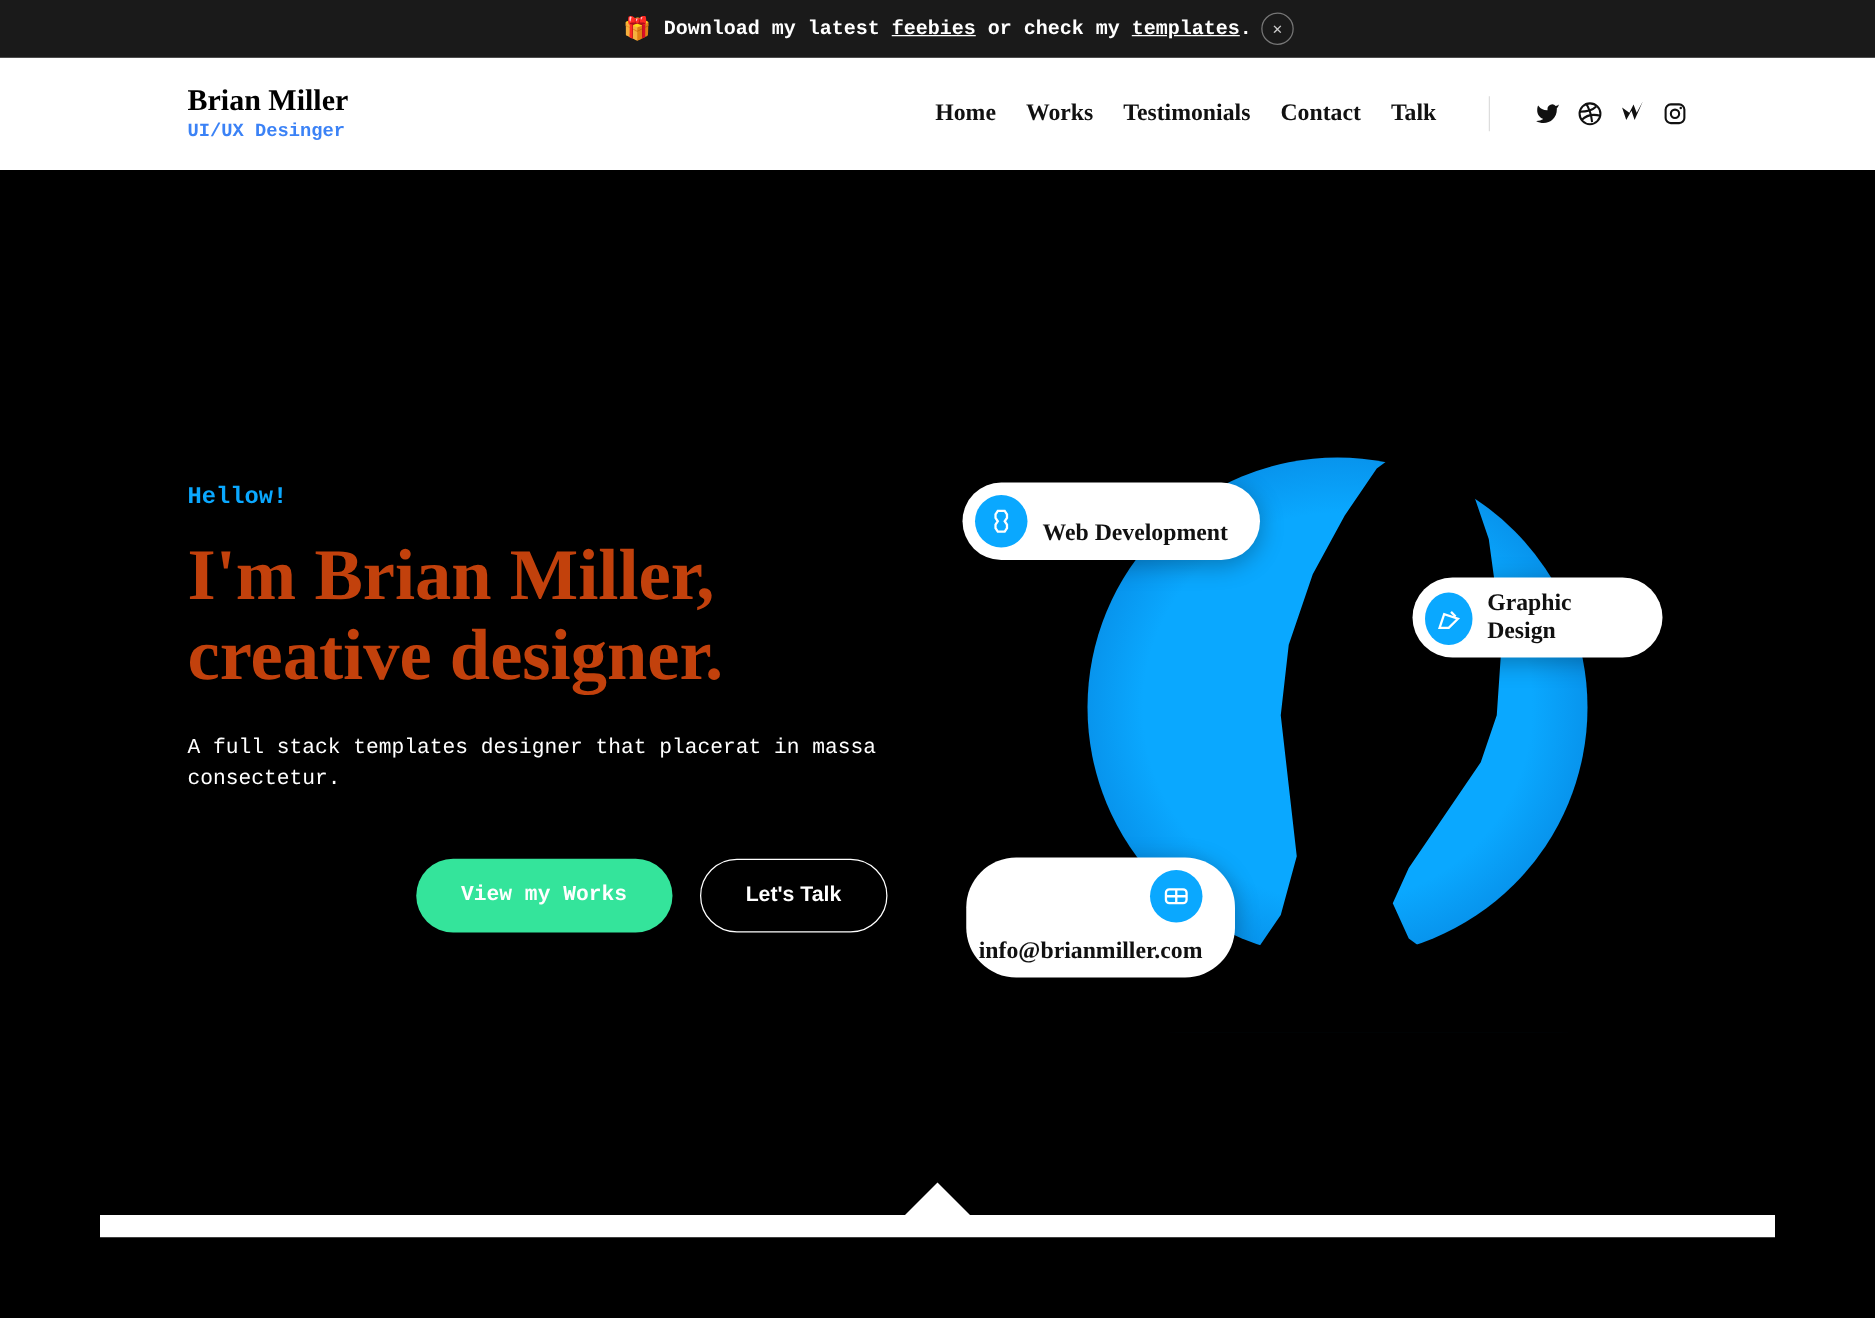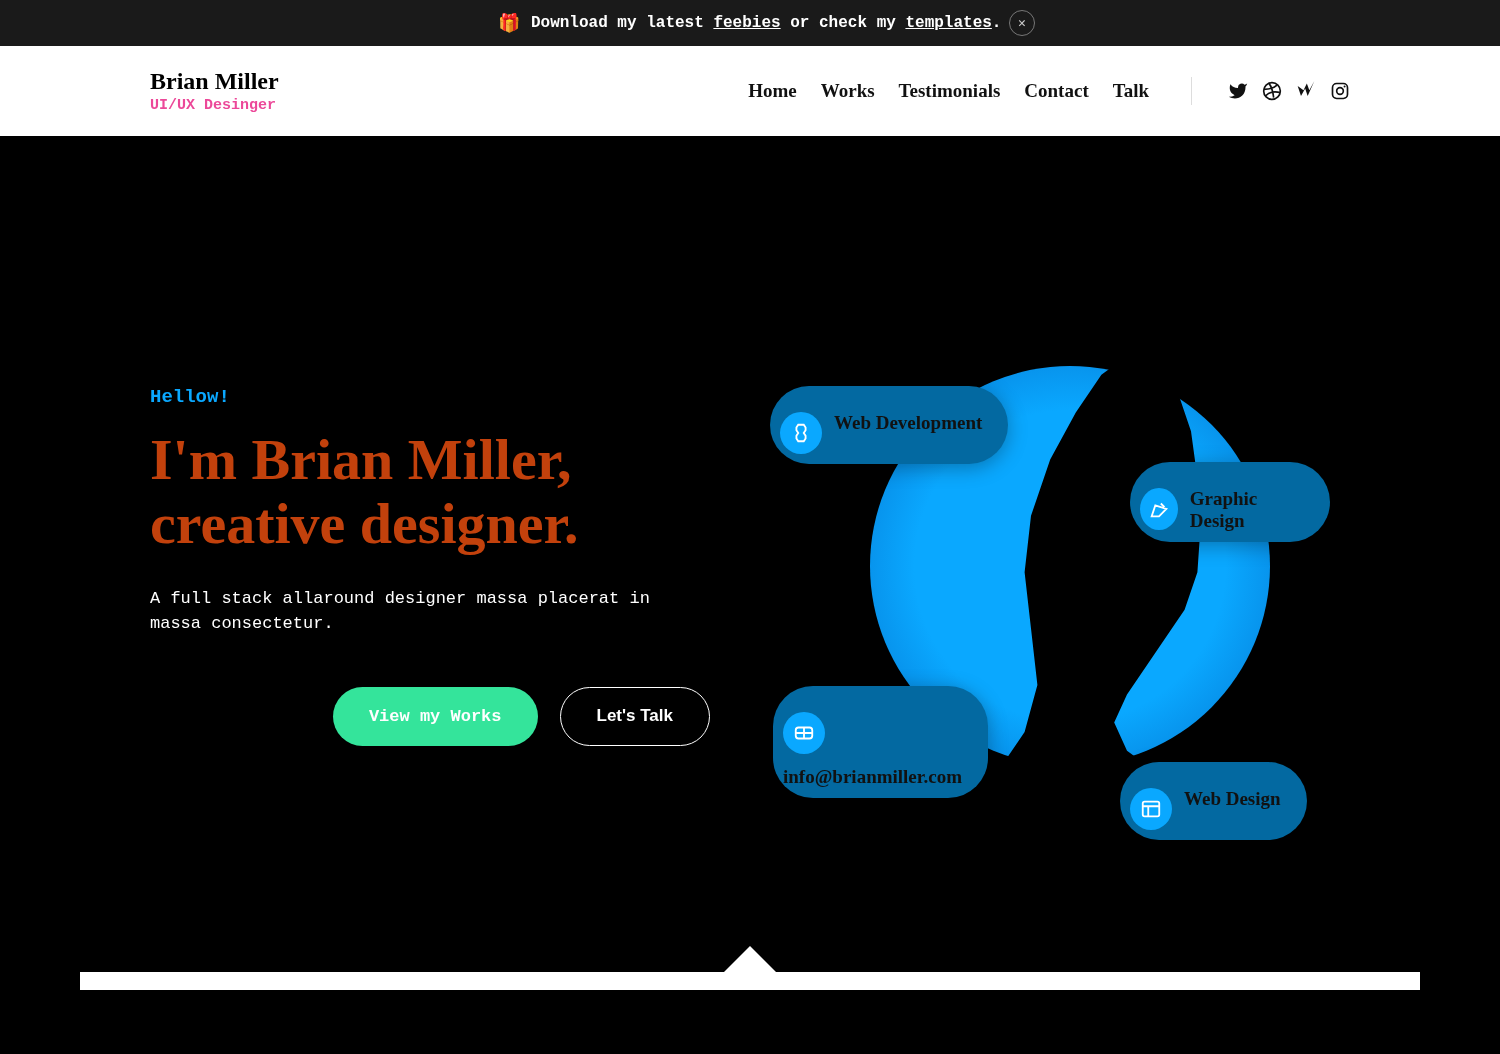--- a/index.html
+++ b/index.html
@@ -47,21 +47,21 @@
   height: 90px;
 }
 .brand .name {
   font-family: Georgia, serif;
   font-weight: bold;
   font-size: 24px;
   text-align: center;
 }
 .brand .role {
   font-family: 'Courier New', monospace;
-  color: #ec4899;
+  color: #3b82f6;
   font-weight: bold;
   font-size: 15px;
   margin-top: 2px;
 }
 .nav {
   margin-left: auto;
   display: flex;
   align-items: center;
   gap: 24px;
 }
@@ -163,27 +163,27 @@
     60% 0%, 68% 2%, 76% 8%, 80% 16%, 82% 26%, 83% 36%,
     82% 46%, 78% 54%, 72% 60%, 66% 66%, 60% 72%, 56% 78%,
     60% 84%, 72% 90%, 90% 96%, 100% 100%,
     0% 100%, 10% 94%, 20% 88%, 28% 80%, 32% 70%,
     30% 58%, 28% 46%, 30% 34%, 36% 22%, 44% 12%, 52% 4%
   );
   filter: drop-shadow(0 0 20px rgba(10,168,255,0.3));
 }
 .chip {
   position: absolute;
-  background: #0369a1;
+  background: #ffffff;
   color: #111;
   border-radius: 40px;
   display: flex;
-  align-items: flex-start;
+  align-items: flex-end;
   gap: 12px;
-  padding: 26px 26px 10px 10px;
+  padding: 10px 26px 10px 10px;
   font-family: Georgia, serif;
   font-weight: bold;
   font-size: 19px;
   box-shadow: 0 4px 20px rgba(0,0,0,0.3);
 }
 .chip .ico {
   width: 42px; height: 42px;
   background: #0aa8ff;
   border-radius: 50%;
   display: flex; align-items: center; justify-content: center;
@@ -257,21 +257,21 @@
   </div>
 </div>
 
 <div class="hero">
   <div class="hero-text">
     <div class="greet">Hellow!</div>
     <div class="title">
       <span>I'm Brian Miller,</span><br>
       <span>creative designer.</span>
     </div>
-    <div class="subtitle mono">A full stack allaround designer massa placerat in massa consectetur.</div>
+    <div class="subtitle mono">A full stack templates designer that placerat in massa consectetur.</div>
     <div class="buttons">
       <button class="btn-primary">View my Works</button>
       <button class="btn-secondary">Let's Talk</button>
     </div>
   </div>
 
   <div class="hero-graphic">
     <div class="blue-circle"></div>
     <div class="silhouette"></div>
 
@@ -296,25 +296,16 @@
     <div class="chip chip3">
       <div class="ico">
         <svg viewBox="0 0 24 24">
             <rect x="3" y="6" width="18" height="12" rx="3"></rect>
             <path d="M12 6v12M3 12h18"></path>
           </svg>
       </div>
       <span>info@brianmiller.com</span>
     </div>
 
-    <div class="chip chip4">
-      <div class="ico">
-        <svg viewBox="0 0 24 24">
-            <rect x="3" y="4" width="18" height="16" rx="2"></rect>
-            <path d="M3 9h18M9 9v11"></path>
-          </svg>
-      </div>
-      <span>Web Design</span>
-    </div>
   </div>
 </div>
 
 <div class="next-section"></div>
 
 </body></html>

